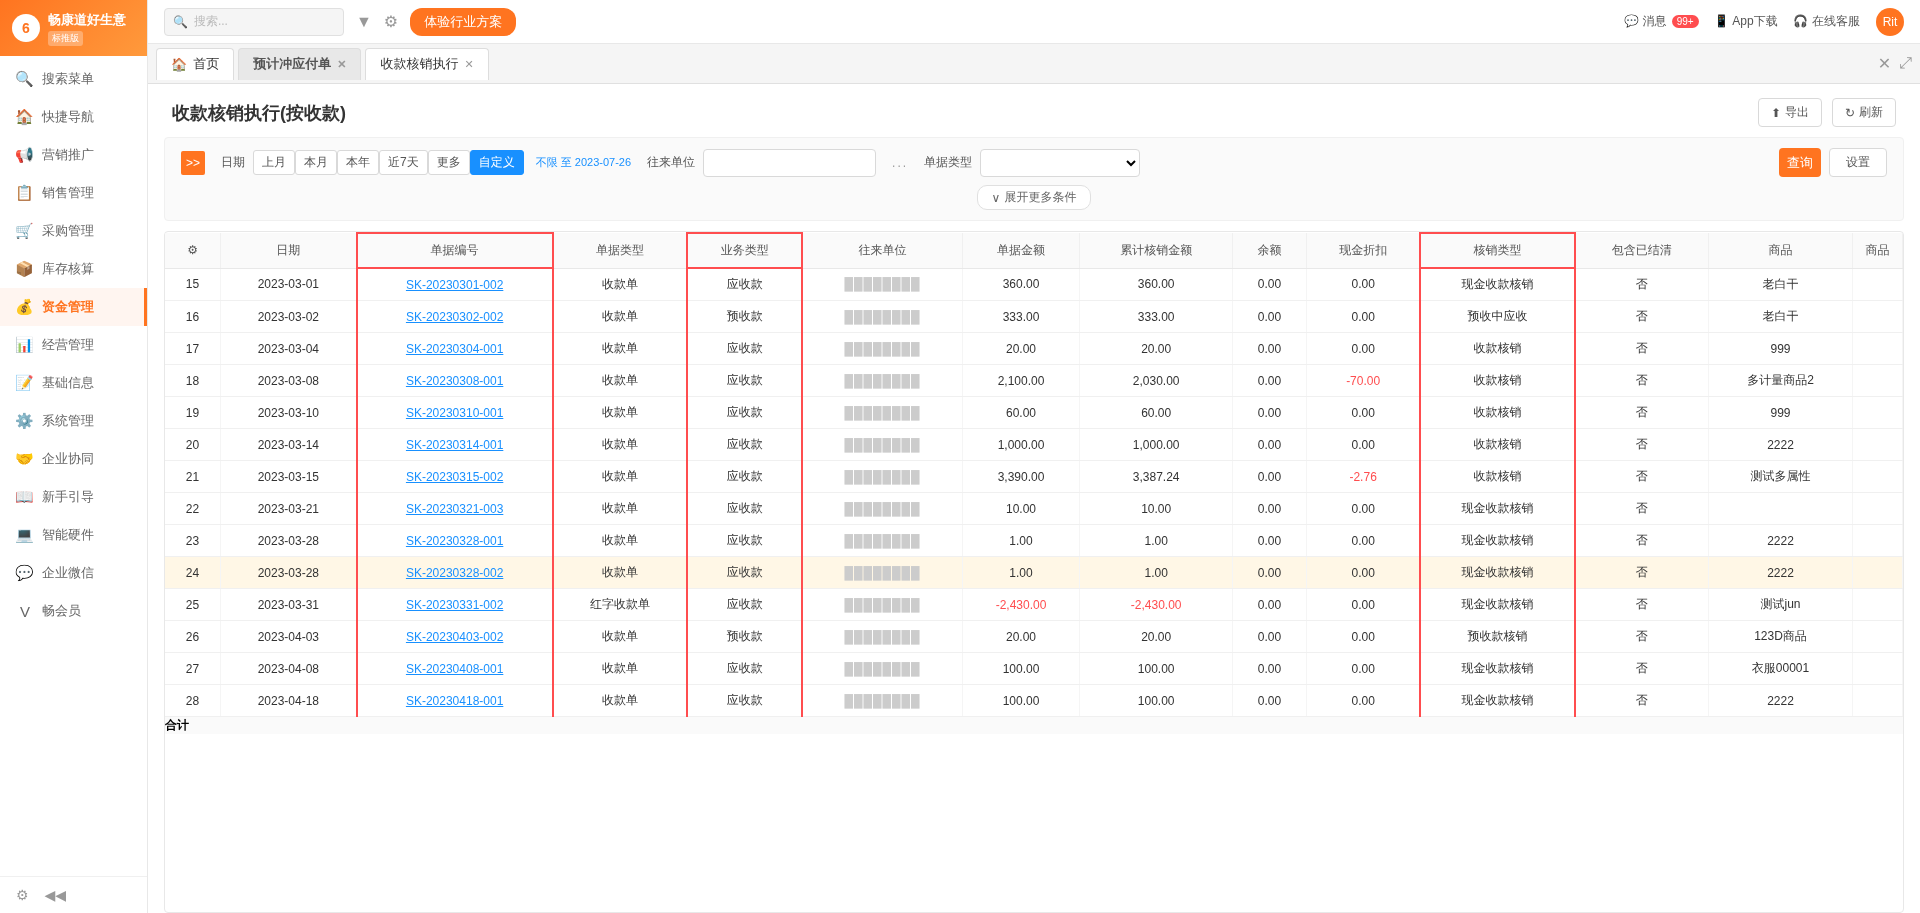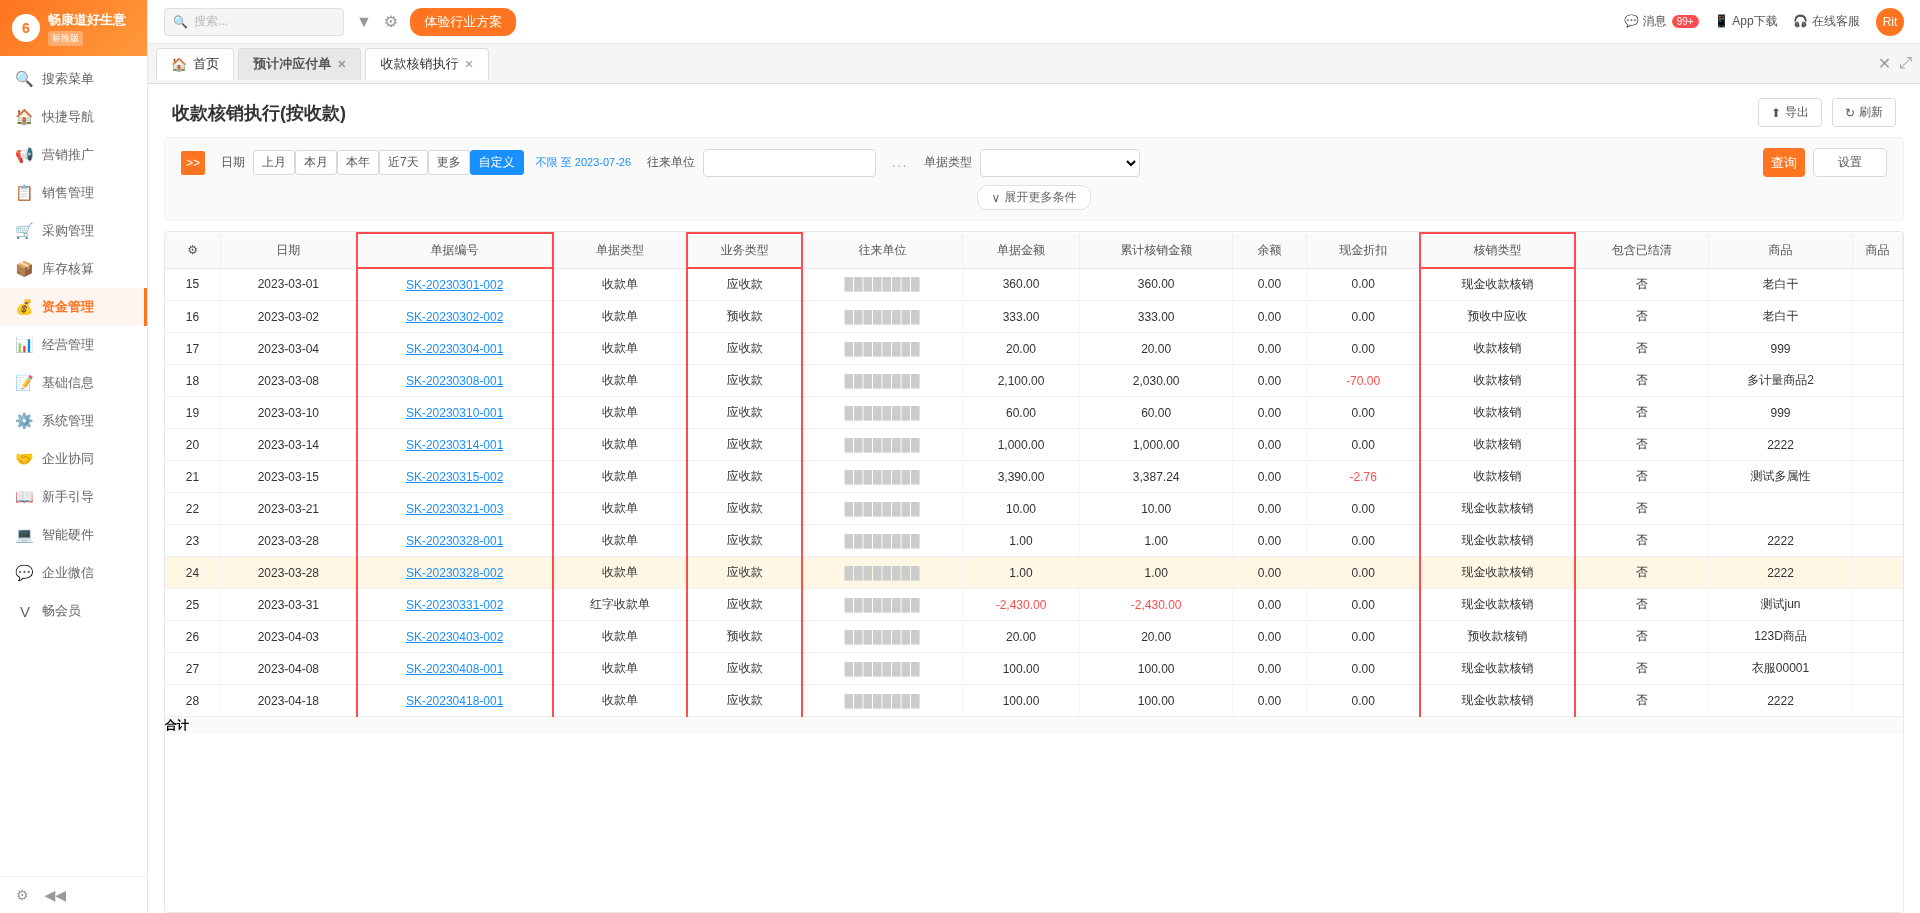--- a/index.html
+++ b/index.html
@@ -56,21 +56,21 @@
     .filter-group { display: flex; align-items: center; gap: 8px; }
     .filter-label { color: #555; font-size: 12px; white-space: nowrap; }
     .filter-date-btns { display: flex; }
     .filter-date-btn { padding: 3px 8px; border: 1px solid #d9d9d9; border-radius: 3px; font-size: 12px; cursor: pointer; color: #555; background: #fff; }
     .filter-date-btn.custom { background: #1890ff; color: #fff; border-color: #1890ff; }
     .filter-date-range { color: #1890ff; font-size: 11px; margin-left: 4px; }
     .filter-input { border: 1px solid #d9d9d9; border-radius: 4px; height: 28px; padding: 0 8px; font-size: 12px; min-width: 160px; color: #333; }
     .filter-dots { color: #999; letter-spacing: 2px; }
     .filter-select { border: 1px solid #d9d9d9; border-radius: 4px; height: 28px; padding: 0 8px; font-size: 12px; min-width: 160px; background: #fff; }
     .btn-query { background: #ff7420; color: #fff; border: none; border-radius: 4px; padding: 5px 8px; font-size: 13px; cursor: pointer; }
-    .btn-settings { background: #fff; border: 1px solid #d9d9d9; border-radius: 4px; padding: 5px 24px; font-size: 12px; color: #555; cursor: pointer; }
+    .btn-settings { background: #fff; border: 1px solid #d9d9d9; border-radius: 4px; padding: 5px 16px; font-size: 12px; color: #555; cursor: pointer; }
 
     
     .filter-expand-row { display: flex; justify-content: center; margin: 8px 0 0; }
     .expand-more-btn { background: #fff; border: 1px solid #e0e0e0; border-radius: 10px; padding: 3px 14px; font-size: 12px; color: #666; cursor: pointer; display: flex; align-items: center; gap: 4px; }
 
     
     .table-container { flex: 1; overflow: auto; margin: 10px 16px 0; border: 1px solid #e8e8e8; border-radius: 4px; }
     table { width: 100%; border-collapse: collapse; font-size: 12px; }
     thead th { background: #fafafa; border-bottom: 1px solid #e8e8e8; border-right: 1px solid #f0f0f0; padding: 8px 10px; text-align: center; color: #555; white-space: nowrap; position: sticky; top: 0; z-index: 2; font-weight: 500; }
     tbody td { border-bottom: 1px solid #f0f0f0; border-right: 1px solid #f5f5f5; padding: 7px 10px; text-align: center; color: #333; white-space: nowrap; }

